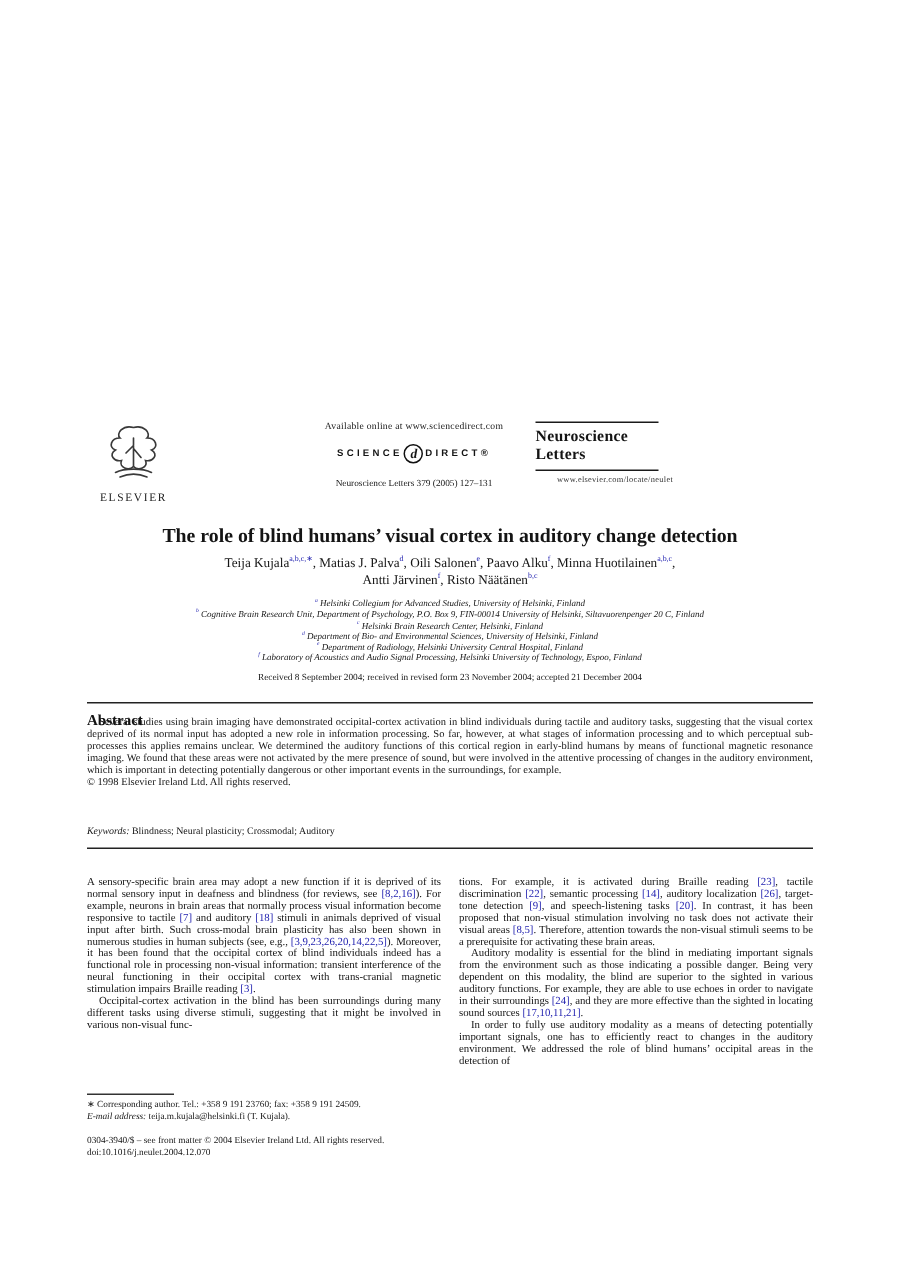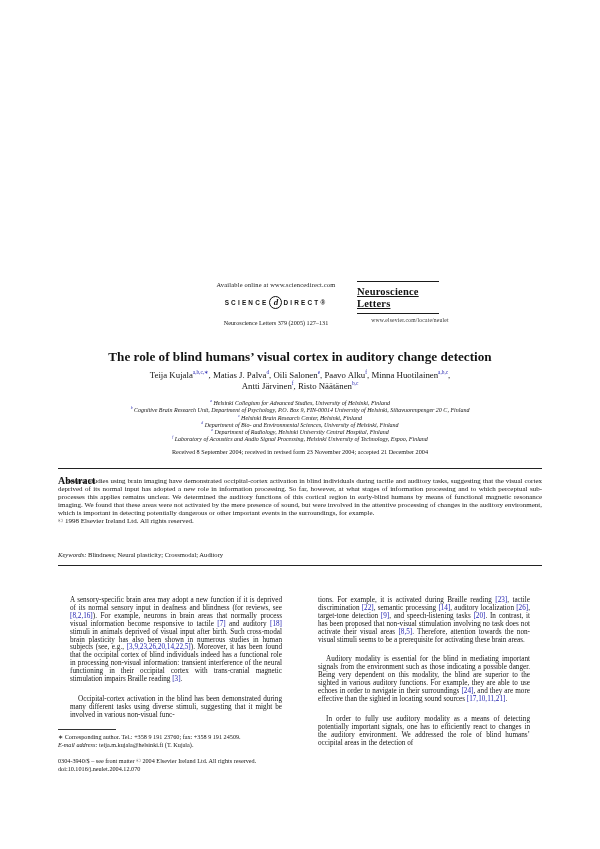--- a/index.html
+++ b/index.html
@@ -8,56 +8,67 @@
   .abs{position:absolute;}
   
   .avail{font-size:6.4px;letter-spacing:.2px;}
   .sd-logo{font-family:"Liberation Sans",sans-serif;font-weight:bold;font-size:6.4px;
            letter-spacing:2.2px;display:inline-flex;align-items:center;gap:1px;}
   .sd-d{display:inline-block;width:11px;height:11px;border:1.3px solid #111;border-radius:50%;
         font-family:"Liberation Serif",serif;font-style:italic;font-weight:bold;font-size:9px;
         line-height:10px;text-align:center;letter-spacing:0;}
   .jref{font-size:6.2px;}
   .jnl-rule{border-top:1.6px solid #1a1a1a;width:82px;}
-  .jnl-name{font-size:10.5px;font-weight:bold;line-height:11.5px;letter-spacing:.2px;text-decoration:underline;}
+  .jnl-name{font-size:10.5px;font-weight:bold;line-height:11.5px;letter-spacing:.2px;}
   .jnl-url{font-size:5.6px;letter-spacing:.2px;color:#333;}
   .elsevier-word{font-size:7.6px;letter-spacing:1.1px;color:#222;}
   
   .title{font-size:13.2px;text-align:center;width:100%;font-weight:bold;}
   .authors{font-size:8.8px;text-align:center;width:100%;line-height:10.5px;}
   .affil{font-size:6px;font-style:italic;text-align:center;width:100%;line-height:7.3px;}
   .received{font-size:6.2px;text-align:center;width:100%;}
   .rule{border-top:0.9px solid #222;}
   .rule-thin{border-top:0.7px solid #333;}
   
   .abs-head{font-size:10px;font-weight:bold;}
   .abs-text{font-size:7px;line-height:8.1px;text-align:justify;}
   .abs-text .first{text-indent:8px;display:block;}
   .copyright{font-size:7px;line-height:8.1px;}
   .keywords{font-size:6.6px;}
   .kw-label{font-style:italic;}
   
   .col{font-size:7.2px;line-height:7.9px;text-align:justify;}
-  .col p{margin:12px;}
+  .col p{margin:0;}
   .col p.indent{text-indent:8px;}
   sup.sup{color:#2323b0;font-size:0.62em;vertical-align:super;line-height:0;}
   .authors sup.sup{font-size:0.6em;}
   .cite{color:#2323b0;}
   
   .footnote{font-size:6.2px;line-height:7.6px;text-align:justify;}
   .footnote .em{font-style:italic;}
   .footer{font-size:6.2px;line-height:7.6px;}
 </style>
 </head>
 <body>
 
 <div class="page">
 
   <div class="abs" style="left:58px;top:281px;width:484px;height:58px;">
 
+    <div class="abs" style="left:0;top:1px;width:62px;text-align:center;">
+      <svg width="44" height="40" viewBox="0 0 44 40">
+        <g fill="none" stroke="#3a3a3a" stroke-width="1.1" stroke-linecap="round">
+          <path d="M22 3 C15 1 10 7 13 10 C7 10 5 16 10 18 C5 21 9 26 14 25 C12 30 19 32 22 29 C25 32 32 30 30 25 C35 26 39 21 34 18 C39 16 37 10 31 10 C34 7 29 1 22 3 Z"></path>
+          <path d="M22 10 L22 29 M22 15 L17 20 M22 17 L27 23"></path>
+          <path d="M10 33 C16 30 28 30 34 33"></path>
+          <path d="M13 36 C19 33.5 25 33.5 31 36"></path>
+        </g>
+      </svg>
+      <div class="elsevier-word">ELSEVIER</div>
+    </div>
 
     <div class="abs" style="left:98px;top:0;width:240px;text-align:center;">
       <div class="avail">Available online at www.sciencedirect.com</div>
       <div style="margin-top:3px;">
         <span class="sd-logo">
           <span>SCIENCE</span>
           <span class="sd-d">d</span>
           <span>DIRECT®</span>
         </span>
       </div>
@@ -104,21 +115,21 @@
 
   <div class="abs keywords" style="left:58px;top:551px;width:484px;">
     <span class="kw-label">Keywords:</span>
     <span>Blindness; Neural plasticity; Crossmodal; Auditory</span>
   </div>
 
   <div class="abs rule" style="left:58px;top:565px;width:484px;"></div>
 
   <div class="abs col" style="left:58px;top:585px;width:236px;">
     <p>A sensory-specific brain area may adopt a new function if it is deprived of its normal sensory input in deafness and blindness (for reviews, see <span class="cite">[8,2,16]</span>). For example, neurons in brain areas that normally process visual information become responsive to tactile <span class="cite">[7]</span> and auditory <span class="cite">[18]</span> stimuli in animals deprived of visual input after birth. Such cross-modal brain plasticity has also been shown in numerous studies in human subjects (see, e.g., <span class="cite">[3,9,23,26,20,14,22,5]</span>). Moreover, it has been found that the occipital cortex of blind individuals indeed has a functional role in processing non-visual information: transient interference of the neural functioning in their occipital cortex with trans-cranial magnetic stimulation impairs Braille reading <span class="cite">[3]</span>.</p>
-    <p class="indent">Occipital-cortex activation in the blind has been demonstrated during many different tasks using diverse stimuli, suggesting that it might be involved in various non-visual func-</p>
+    <p class="indent">Occipital-cortex activation in the blind has been surroundings during many different tasks using diverse stimuli, suggesting that it might be involved in various non-visual func-</p>
   </div>
 
   <div class="abs col" style="left:306px;top:585px;width:236px;">
     <p>tions. For example, it is activated during Braille reading <span class="cite">[23]</span>, tactile discrimination <span class="cite">[22]</span>, semantic processing <span class="cite">[14]</span>, auditory localization <span class="cite">[26]</span>, target-tone detection <span class="cite">[9]</span>, and speech-listening tasks <span class="cite">[20]</span>. In contrast, it has been proposed that non-visual stimulation involving no task does not activate their visual areas <span class="cite">[8,5]</span>. Therefore, attention towards the non-visual stimuli seems to be a prerequisite for activating these brain areas.</p>
     <p class="indent">Auditory modality is essential for the blind in mediating important signals from the environment such as those indicating a possible danger. Being very dependent on this modality, the blind are superior to the sighted in various auditory functions. For example, they are able to use echoes in order to navigate in their surroundings <span class="cite">[24]</span>, and they are more effective than the sighted in locating sound sources <span class="cite">[17,10,11,21]</span>.</p>
     <p class="indent">In order to fully use auditory modality as a means of detecting potentially important signals, one has to efficiently react to changes in the auditory environment. We addressed the role of blind humans’ occipital areas in the detection of</p>
   </div>
 
   <div class="abs rule-thin" style="left:58px;top:729px;width:58px;"></div>
   <div class="abs footnote" style="left:58px;top:733px;width:236px;">

